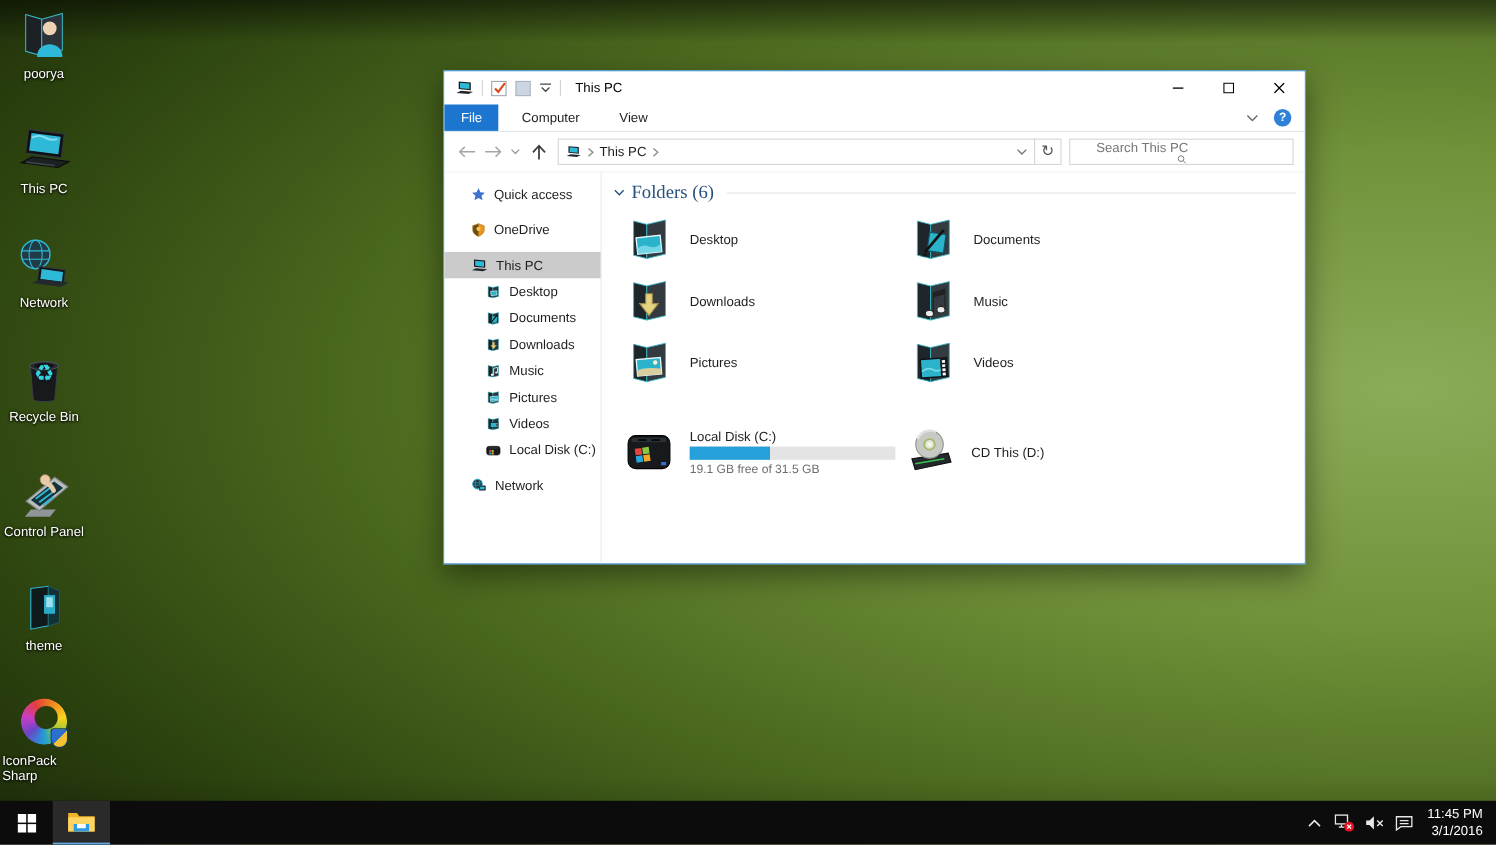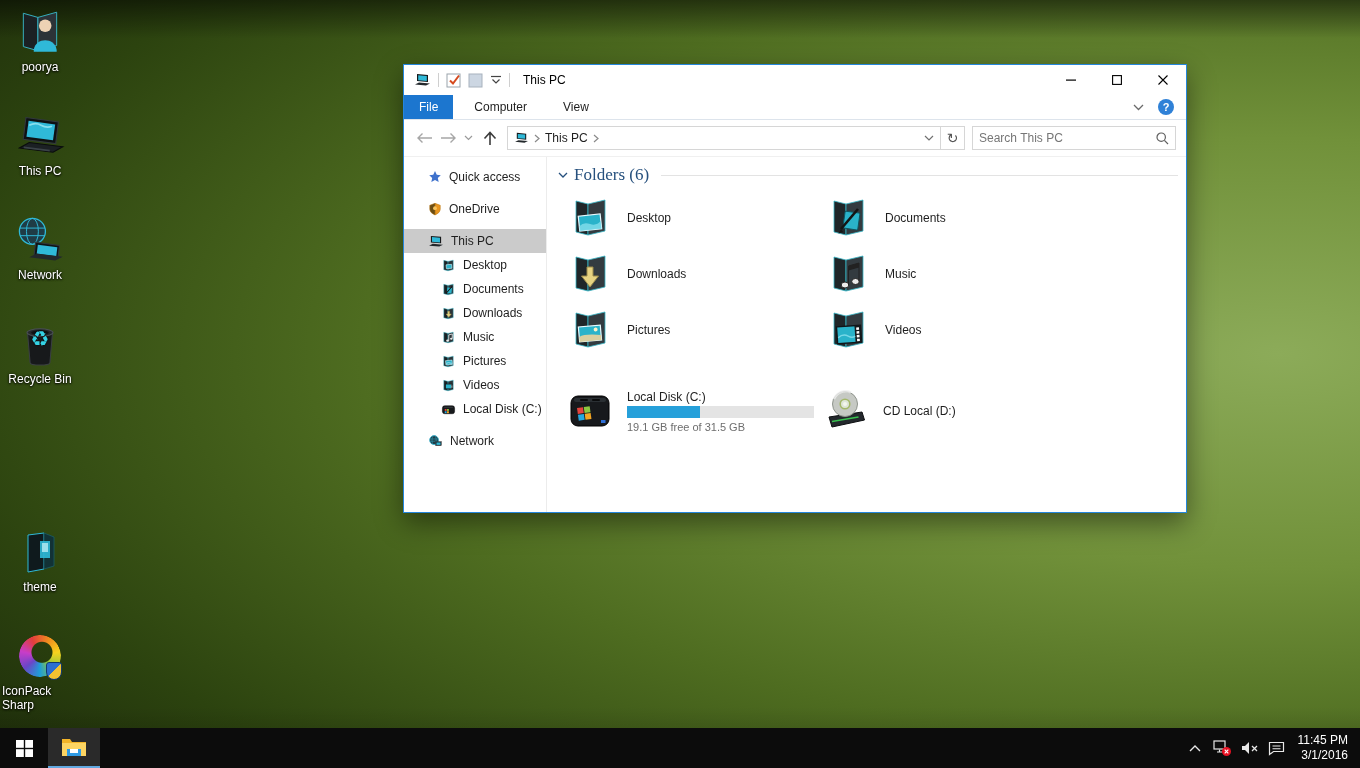--- a/index.html
+++ b/index.html
@@ -49,21 +49,21 @@
   .help-circle{width:16px;height:16px;border-radius:50%;background:#2f81d7;color:#fff;font-size:11px;font-weight:bold;
     display:grid;place-items:center;line-height:1;}
 
   .addrrow{height:37px;display:flex;align-items:center;padding:0 10px 0 12px;gap:7px;border-bottom:1px solid #f0f0f0;background:#fff;}
   .nav-ico{display:grid;place-items:center;}
   .addr-group{flex:1;display:flex;height:24px;}
   .addr-box{flex:1;border:1px solid #d6d6d6;display:flex;align-items:center;padding:0 6px;gap:5px;background:#fff;}
   .addr-text{font-size:12px;color:#1e1e1e;}
   .refresh-btn{width:25px;border:1px solid #d6d6d6;margin-left:-1px;display:grid;place-items:center;
     font-family:"DejaVu Sans",sans-serif;font-size:14px;color:#555;line-height:1;}
-  .search-box{width:204px;height:24px;border:1px solid #d6d6d6;display:flex;align-items:center;padding:0 6px;background:#fff;}
+  .search-box{width:204px;height:24px;border:1px solid #d6d6d6;display:flex;align-items:center;padding:0 6px;background:#fff;flex-direction:column;}
   .search-box input{flex:1;border:none;outline:none;font-size:12px;color:#444;font-family:"Liberation Sans",sans-serif;background:transparent;}
   .search-box input::placeholder{color:#767676;opacity:1;}
 
   .wbody{position:absolute;left:0;right:0;top:92px;bottom:0;background:#fff;}
   .sidebar{position:absolute;left:0;top:0;bottom:0;width:143px;border-right:1px solid #ececec;}
   .srow{position:absolute;left:0;right:0;height:24px;display:flex;align-items:center;gap:7px;padding-left:24px;font-size:12px;color:#1e1e1e;cursor:default;}
   .srow.child{padding-left:37px;}
   .srow.selected{background:var(--selection-gray,#cbcbcb);}
 
   .main{position:absolute;left:144px;right:0;top:0;bottom:0;}
@@ -138,20 +138,33 @@
       <svg width="50" height="50" viewBox="0 0 48 48">
         <path d="M12 13 L36 13 L33.5 42 C33.5 45 14.5 45 14.5 42 Z" fill="#17191b" stroke="#3a3f43"></path>
         <ellipse cx="24" cy="13" rx="12.5" ry="3.6" fill="#26292c" stroke="#4a5054"></ellipse>
         <ellipse cx="24" cy="13" rx="8.5" ry="2.2" fill="#101214"></ellipse>
       </svg>
       <span class="glyph-overlay">♻</span>
     </div>
     <div class="dicon-label">Recycle Bin</div>
   </div>
 
+  <div class="dicon" style="top:422px">
+    <div class="dicon-art">
+      <svg width="52" height="52" viewBox="0 0 48 48">
+        <path d="M13 38 L34 38 L29 44 L8 44 Z" fill="#90959a"></path>
+        <path d="M9 31 L33 11 L44 19 L20 39 Z" fill="#b9bdc0" stroke="#7c8184"></path>
+        <path d="M13 30 L32.5 14.5 L40 20 L20.5 35.5 Z" fill="#15333a"></path>
+        <path d="M17 29 l12 -9 M20 32 l12 -9 M23 34.5 l9 -7" stroke="#2fb9d8" stroke-width="1.5"></path>
+        <circle cx="25" cy="13" r="4.2" fill="#e8c9a8" stroke="#b8906a" stroke-width="0.7"></circle>
+        <path d="M24 15 q6 2 8 7" stroke="#e8c9a8" stroke-width="4" fill="none" stroke-linecap="round"></path>
+      </svg>
+    </div>
+    <div class="dicon-label">Control Panel</div>
+  </div>
 
   <div class="dicon" style="top:526px">
     <div class="dicon-art">
       <svg width="48" height="48" viewBox="0 0 48 48">
         <path d="M12 7 L28 5 V41 L12 44 Z" fill="#0f1a1d" stroke="#2fb9d8" stroke-width="1"></path>
         <path d="M28 5 L38 9 V38 L28 41 Z" fill="#123236" stroke="#1b5d66" stroke-width="0.8"></path>
         <rect x="24" y="13" width="10" height="17" fill="#2fb9d8" opacity="0.9"></rect>
         <rect x="26" y="15" width="6" height="9" fill="#b8ecf5" opacity="0.8"></rect>
       </svg>
     </div>
@@ -501,21 +514,21 @@
 
         <div class="tile" style="left:274px;top:228px;height:52px">
           <svg width="48" height="48" viewBox="0 0 48 48">
             <path d="M7 30 L40 25 L42.5 33 L10 40 Z" fill="#23282c" stroke="#0c0e10"></path>
             <path d="M10 34.5 L36.5 30" stroke="#39c24f" stroke-width="1.4"></path>
             <circle cx="23" cy="17" r="12.5" fill="#c6c9c4" stroke="#8f948d"></circle>
             <path d="M12 12 a12.5 12.5 0 0 1 17 -6.5" stroke="#efefef" fill="none" stroke-width="2.4" opacity="0.8"></path>
             <circle cx="23" cy="17" r="4.8" fill="#dfe6d8" stroke="#a4b86a" stroke-width="1.6"></circle>
             <circle cx="23" cy="17" r="2" fill="#f4f7ee"></circle>
           </svg>
-          <span class="tile-label">CD Local (D:)</span>
+          <span class="tile-label">CD This (D:)</span>
         </div>
 
       </div>
     </div>
   </div>
 
   <div class="taskbar">
     <div class="tbtn">
       <svg width="17" height="17" viewBox="0 0 17 17">
         <rect x="0" y="0" width="7.8" height="7.8" fill="#fff"></rect>

